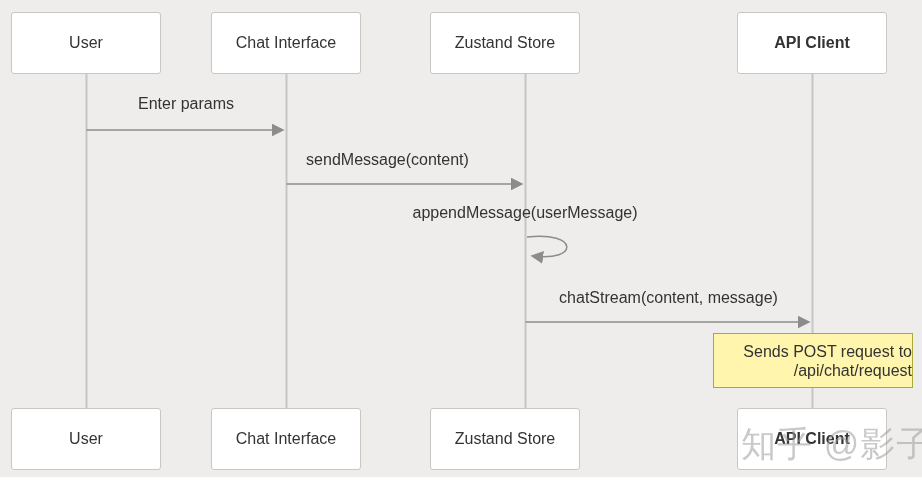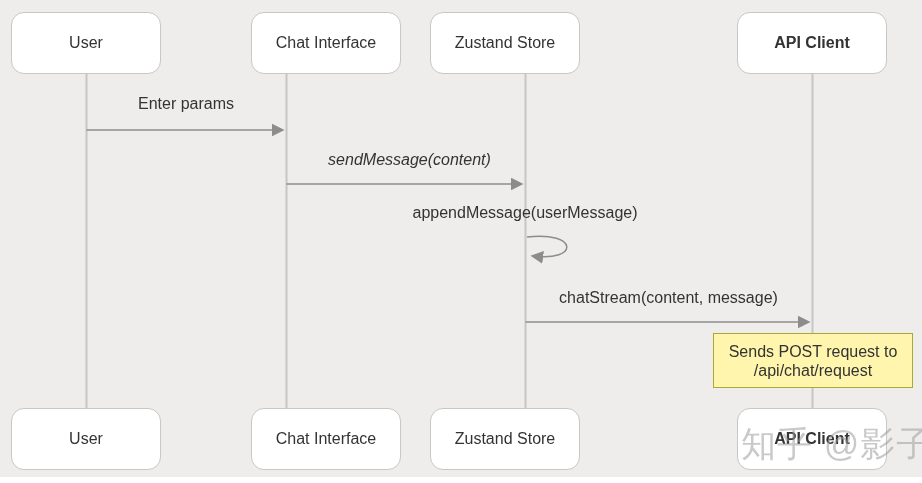--- a/index.html
+++ b/index.html
@@ -21,45 +21,45 @@
     font-family:"Liberation Sans",sans-serif;
     color:var(--text);
   }
   .stage{position:relative;width:922px;height:483px;}
   .layer{position:absolute;left:0;top:0;}
 
   .actor{
     position:absolute;width:148px;height:60px;
     background:var(--actor-fill);
     border:1px solid var(--actor-border);
-    border-radius:13px;
+    border-radius:3px;
     display:flex;align-items:center;justify-content:center;
     font-size:16px;color:var(--text);
     z-index:2;
   }
   .actor.top{top:12px;}
   .actor.bottom{top:408px;}
-  .a0{left:11px;} .a1{left:211px;margin-left:40px;} .a2{left:430px;} .a3{left:737px;font-weight:bold;}
+  .a0{left:11px;} .a1{left:211px;} .a2{left:430px;} .a3{left:737px;font-weight:bold;}
 
   .msg-label{
     position:absolute;
     font-size:16px;color:var(--text);
     text-align:center;white-space:nowrap;
     z-index:3;
   }
   .ml0{left:86px;top:95px;width:200px;}
-  .ml1{left:290px;top:151px;width:239px;font-style:italic;}
+  .ml1{left:268px;top:151px;width:239px;}
   .ml2{left:375px;top:204px;width:300px;text-align:center;}
   .ml3{left:525px;top:289px;width:287px;}
 
   .note{
     position:absolute;left:713px;top:333px;width:198px;height:53px;
     background:var(--note-fill);
     border:1px solid var(--note-border);
-    display:flex;flex-direction:column;align-items:center;justify-content:center;
+    display:flex;flex-direction:column;align-items:flex-end;justify-content:center;
     font-size:16px;line-height:19px;color:var(--text);
     text-align:center;z-index:5;
   }
 
   .watermark{
     position:absolute;left:741px;top:421px;
     font-size:35px;letter-spacing:1px;white-space:nowrap;
     color:var(--watermark);opacity:.55;
     z-index:9;pointer-events:none;
   }

